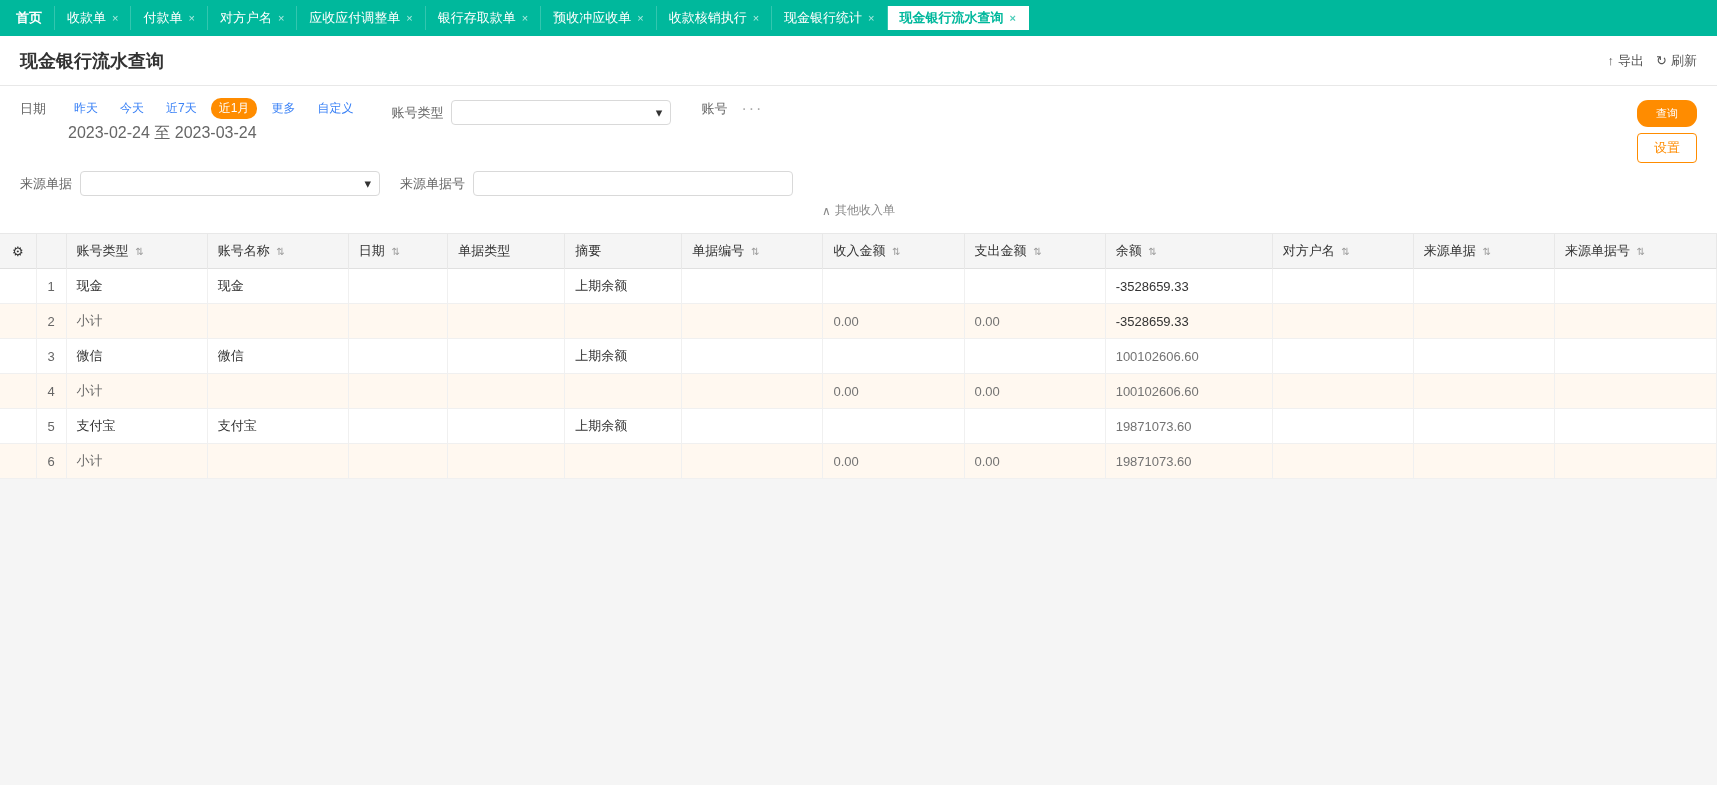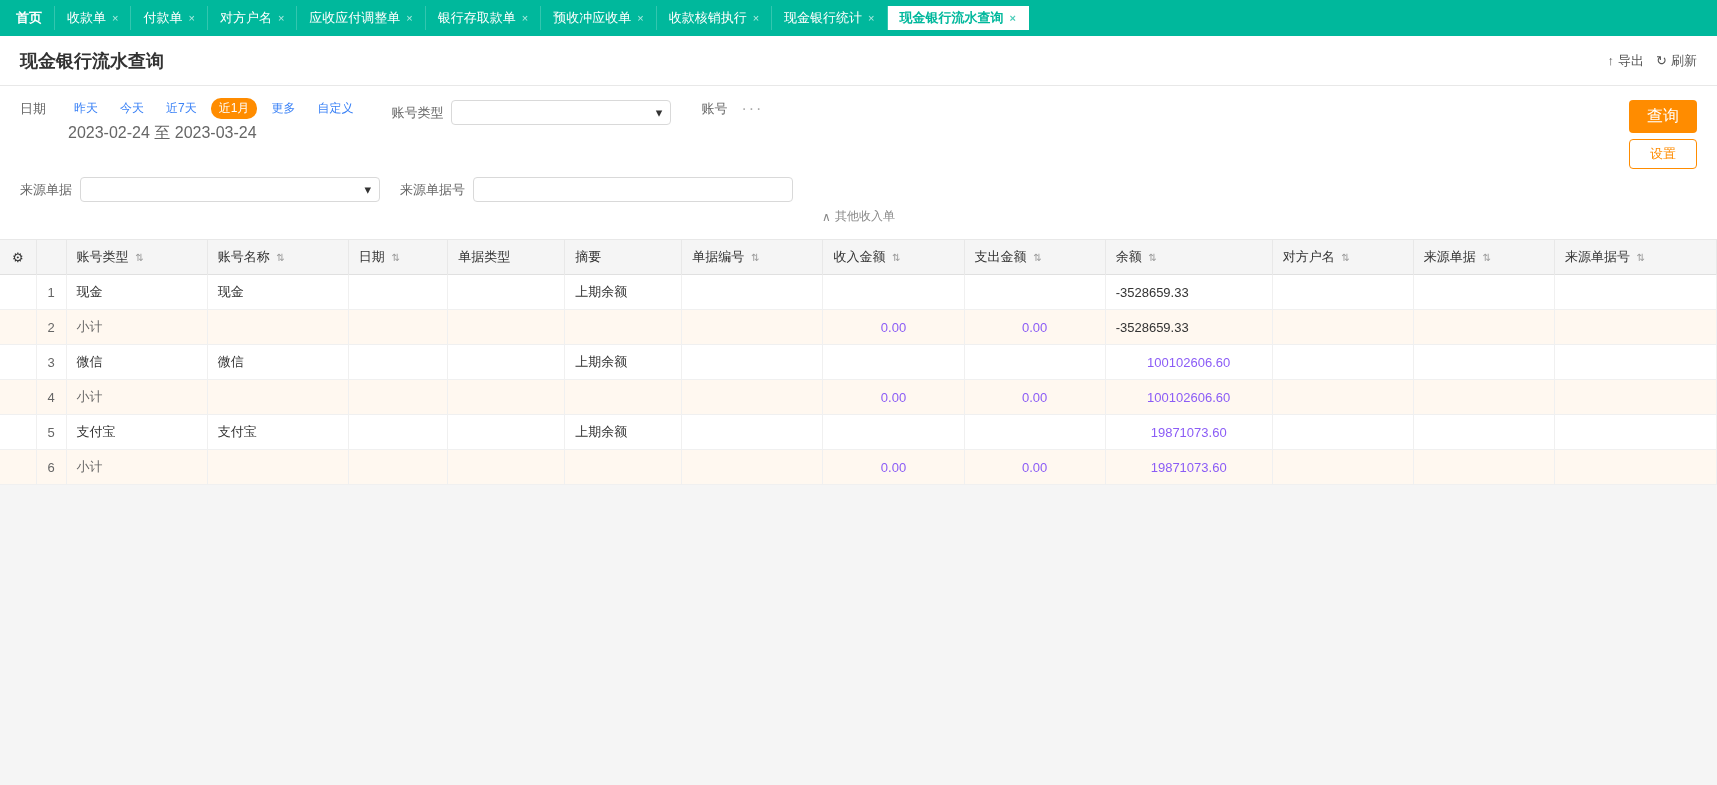--- a/index.html
+++ b/index.html
@@ -126,23 +126,23 @@
     .dots-btn {
       color: #aaa;
       cursor: pointer;
       font-size: 16px;
       letter-spacing: 2px;
     }
     .query-btn {
       background: #ff8c00;
       color: #fff;
       border: none;
-      border-radius: 4px;
+      border-radius: 11px;
       padding: 6px 18px;
-      font-size: 16px;
+      font-size: 11px;
       cursor: pointer;
       white-space: nowrap;
     }
     .settings-btn {
       background: #fff;
       color: #ff8c00;
       border: 1px solid #ff8c00;
       border-radius: 4px;
       padding: 5px 16px;
       font-size: 13px;
@@ -203,22 +203,22 @@
     tbody tr.subtotal {
       background: #fff8f0;
     }
     tbody td {
       padding: 8px 10px;
       color: #333;
       border-right: 1px solid #f0f0f0;
       white-space: nowrap;
     }
     .td-num {
-      text-align: center;
-      color: #8b5cf6;
+      text-align: left;
+      color: #737373;
     }
     .td-negative {
       color: #333;
     }
     .row-index {
       color: #666;
       text-align: center;
       width: 30px;
     }
     .subtotal-label {

